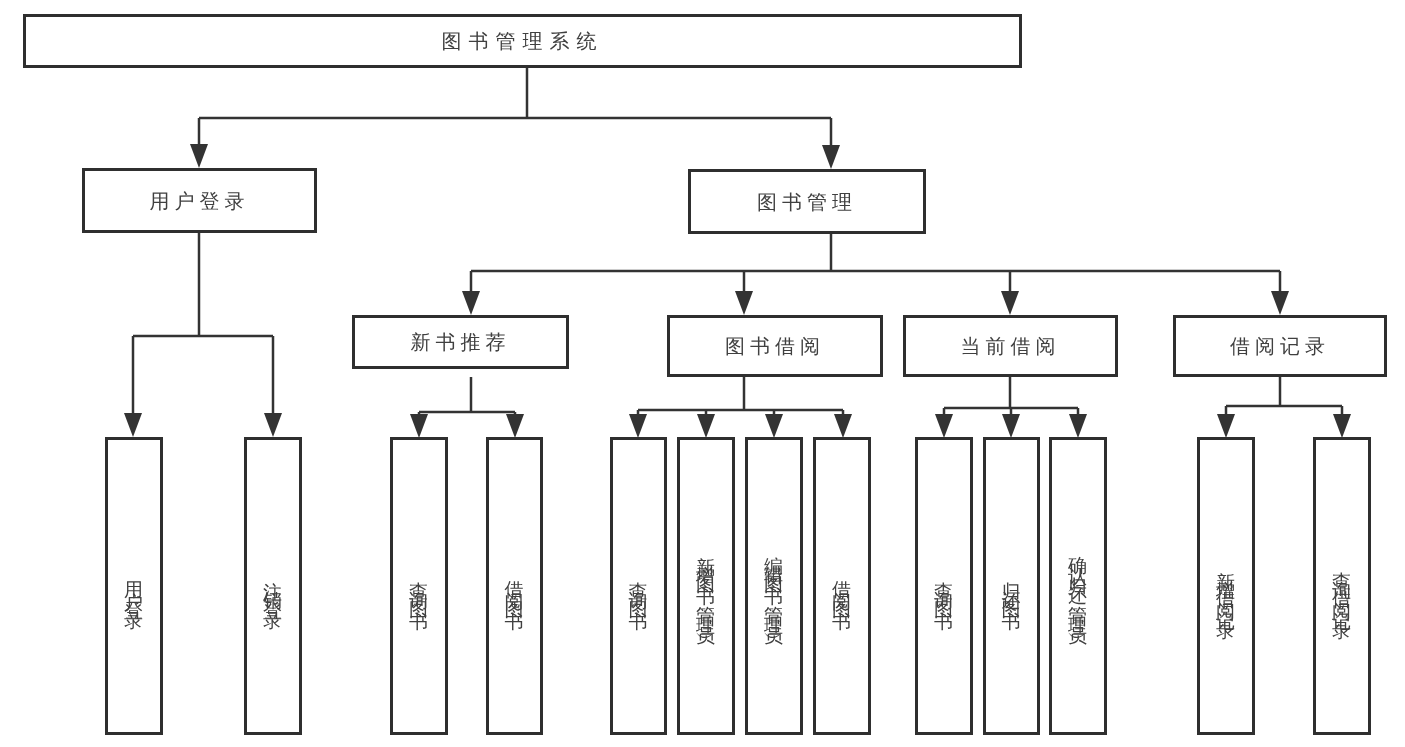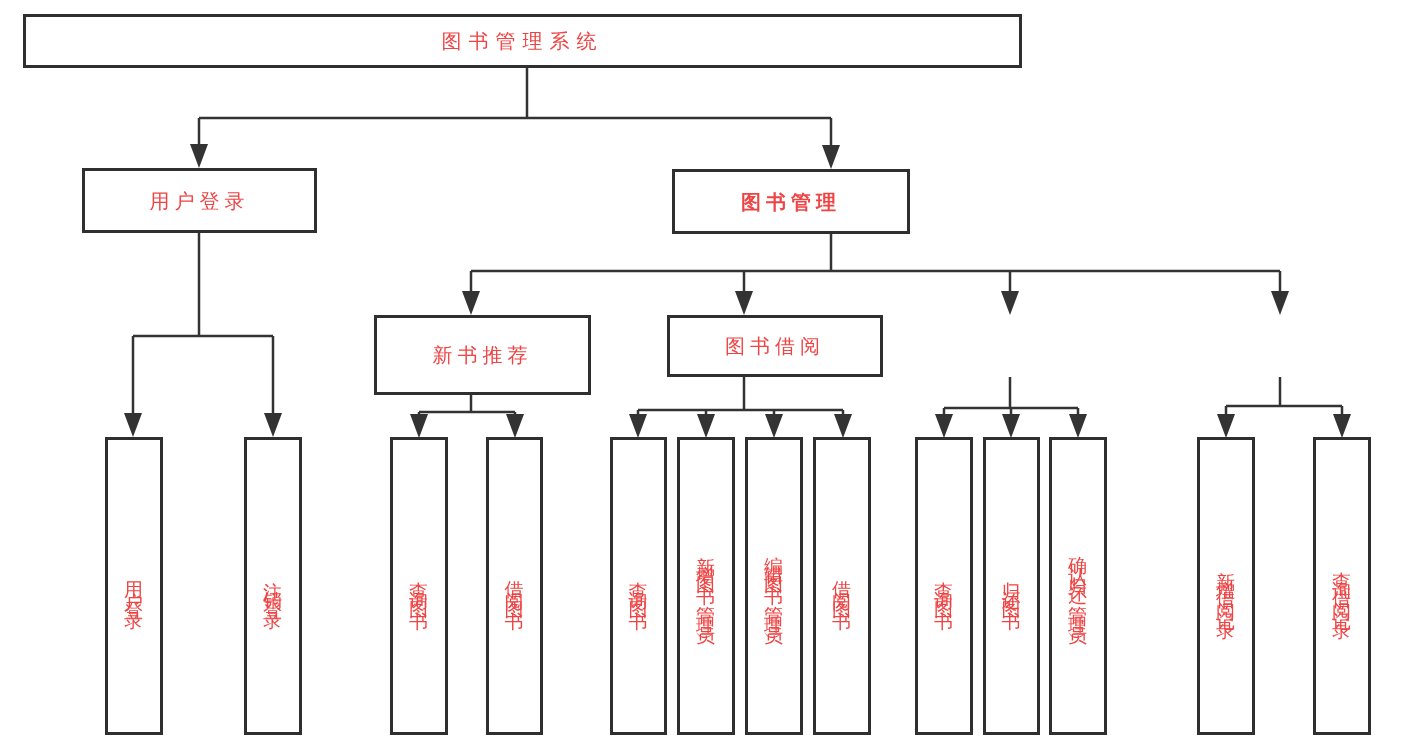--- a/index.html
+++ b/index.html
@@ -21,21 +21,21 @@
     width: 1405px; height: 747px;
   }
   .node {
     position: absolute;
     box-sizing: border-box;
     background: #ffffff;
     border: 3px solid #2f2f2f;
     display: flex;
     align-items: center;
     justify-content: center;
-    color: #ef4444;
+    color: #404040;
     font-size: 20px;
     letter-spacing: 5px;
     line-height: 1;
     white-space: nowrap;
   }
   .node.leaf {
     writing-mode: vertical-rl;
     text-orientation: mixed;
     letter-spacing: 10px;
     font-size: 19px;
@@ -121,24 +121,26 @@
       <polygon points="1002,414 1020,414 1011,438"></polygon>
       <polygon points="1069,414 1087,414 1078,438"></polygon>
       <polygon points="1217,414 1235,414 1226,438"></polygon>
       <polygon points="1333,414 1351,414 1342,438"></polygon>
     </g>
   </svg>
 
   <div class="node title" style="left:23px; top:14px; width:999px; height:54px;">图书管理系统</div>
 
   <div class="node" style="left:82px; top:168px; width:235px; height:65px;">用户登录</div>
-  <div class="node" style="left:672px; top:169px; width:238px; height:65px;font-weight:bold;">图书管理</div>
+  <div class="node" style="left:688px; top:169px; width:238px; height:65px;">图书管理</div>
 
-  <div class="node" style="left:374px; top:315px; width:217px; height:80px;">新书推荐</div>
+  <div class="node" style="left:352px; top:315px; width:217px; height:54px;">新书推荐</div>
   <div class="node" style="left:667px; top:315px; width:216px; height:62px;">图书借阅</div>
+  <div class="node" style="left:903px; top:315px; width:215px; height:62px;">当前借阅</div>
+  <div class="node" style="left:1173px; top:315px; width:214px; height:62px;">借阅记录</div>
 
   <div class="node leaf" style="left:105px; top:437px; width:58px; height:298px;">用户登录</div>
   <div class="node leaf" style="left:244px; top:437px; width:58px; height:298px;">注销登录</div>
 
   <div class="node leaf" style="left:390px; top:437px; width:58px; height:298px;">查询图书</div>
   <div class="node leaf" style="left:486px; top:437px; width:57px; height:298px;">借阅图书</div>
 
   <div class="node leaf" style="left:610px; top:437px; width:57px; height:298px;">查询图书</div>
   <div class="node leaf" style="left:677px; top:437px; width:58px; height:298px;">新增图书（管理员）</div>
   <div class="node leaf" style="left:745px; top:437px; width:58px; height:298px;">编辑图书（管理员）</div>

